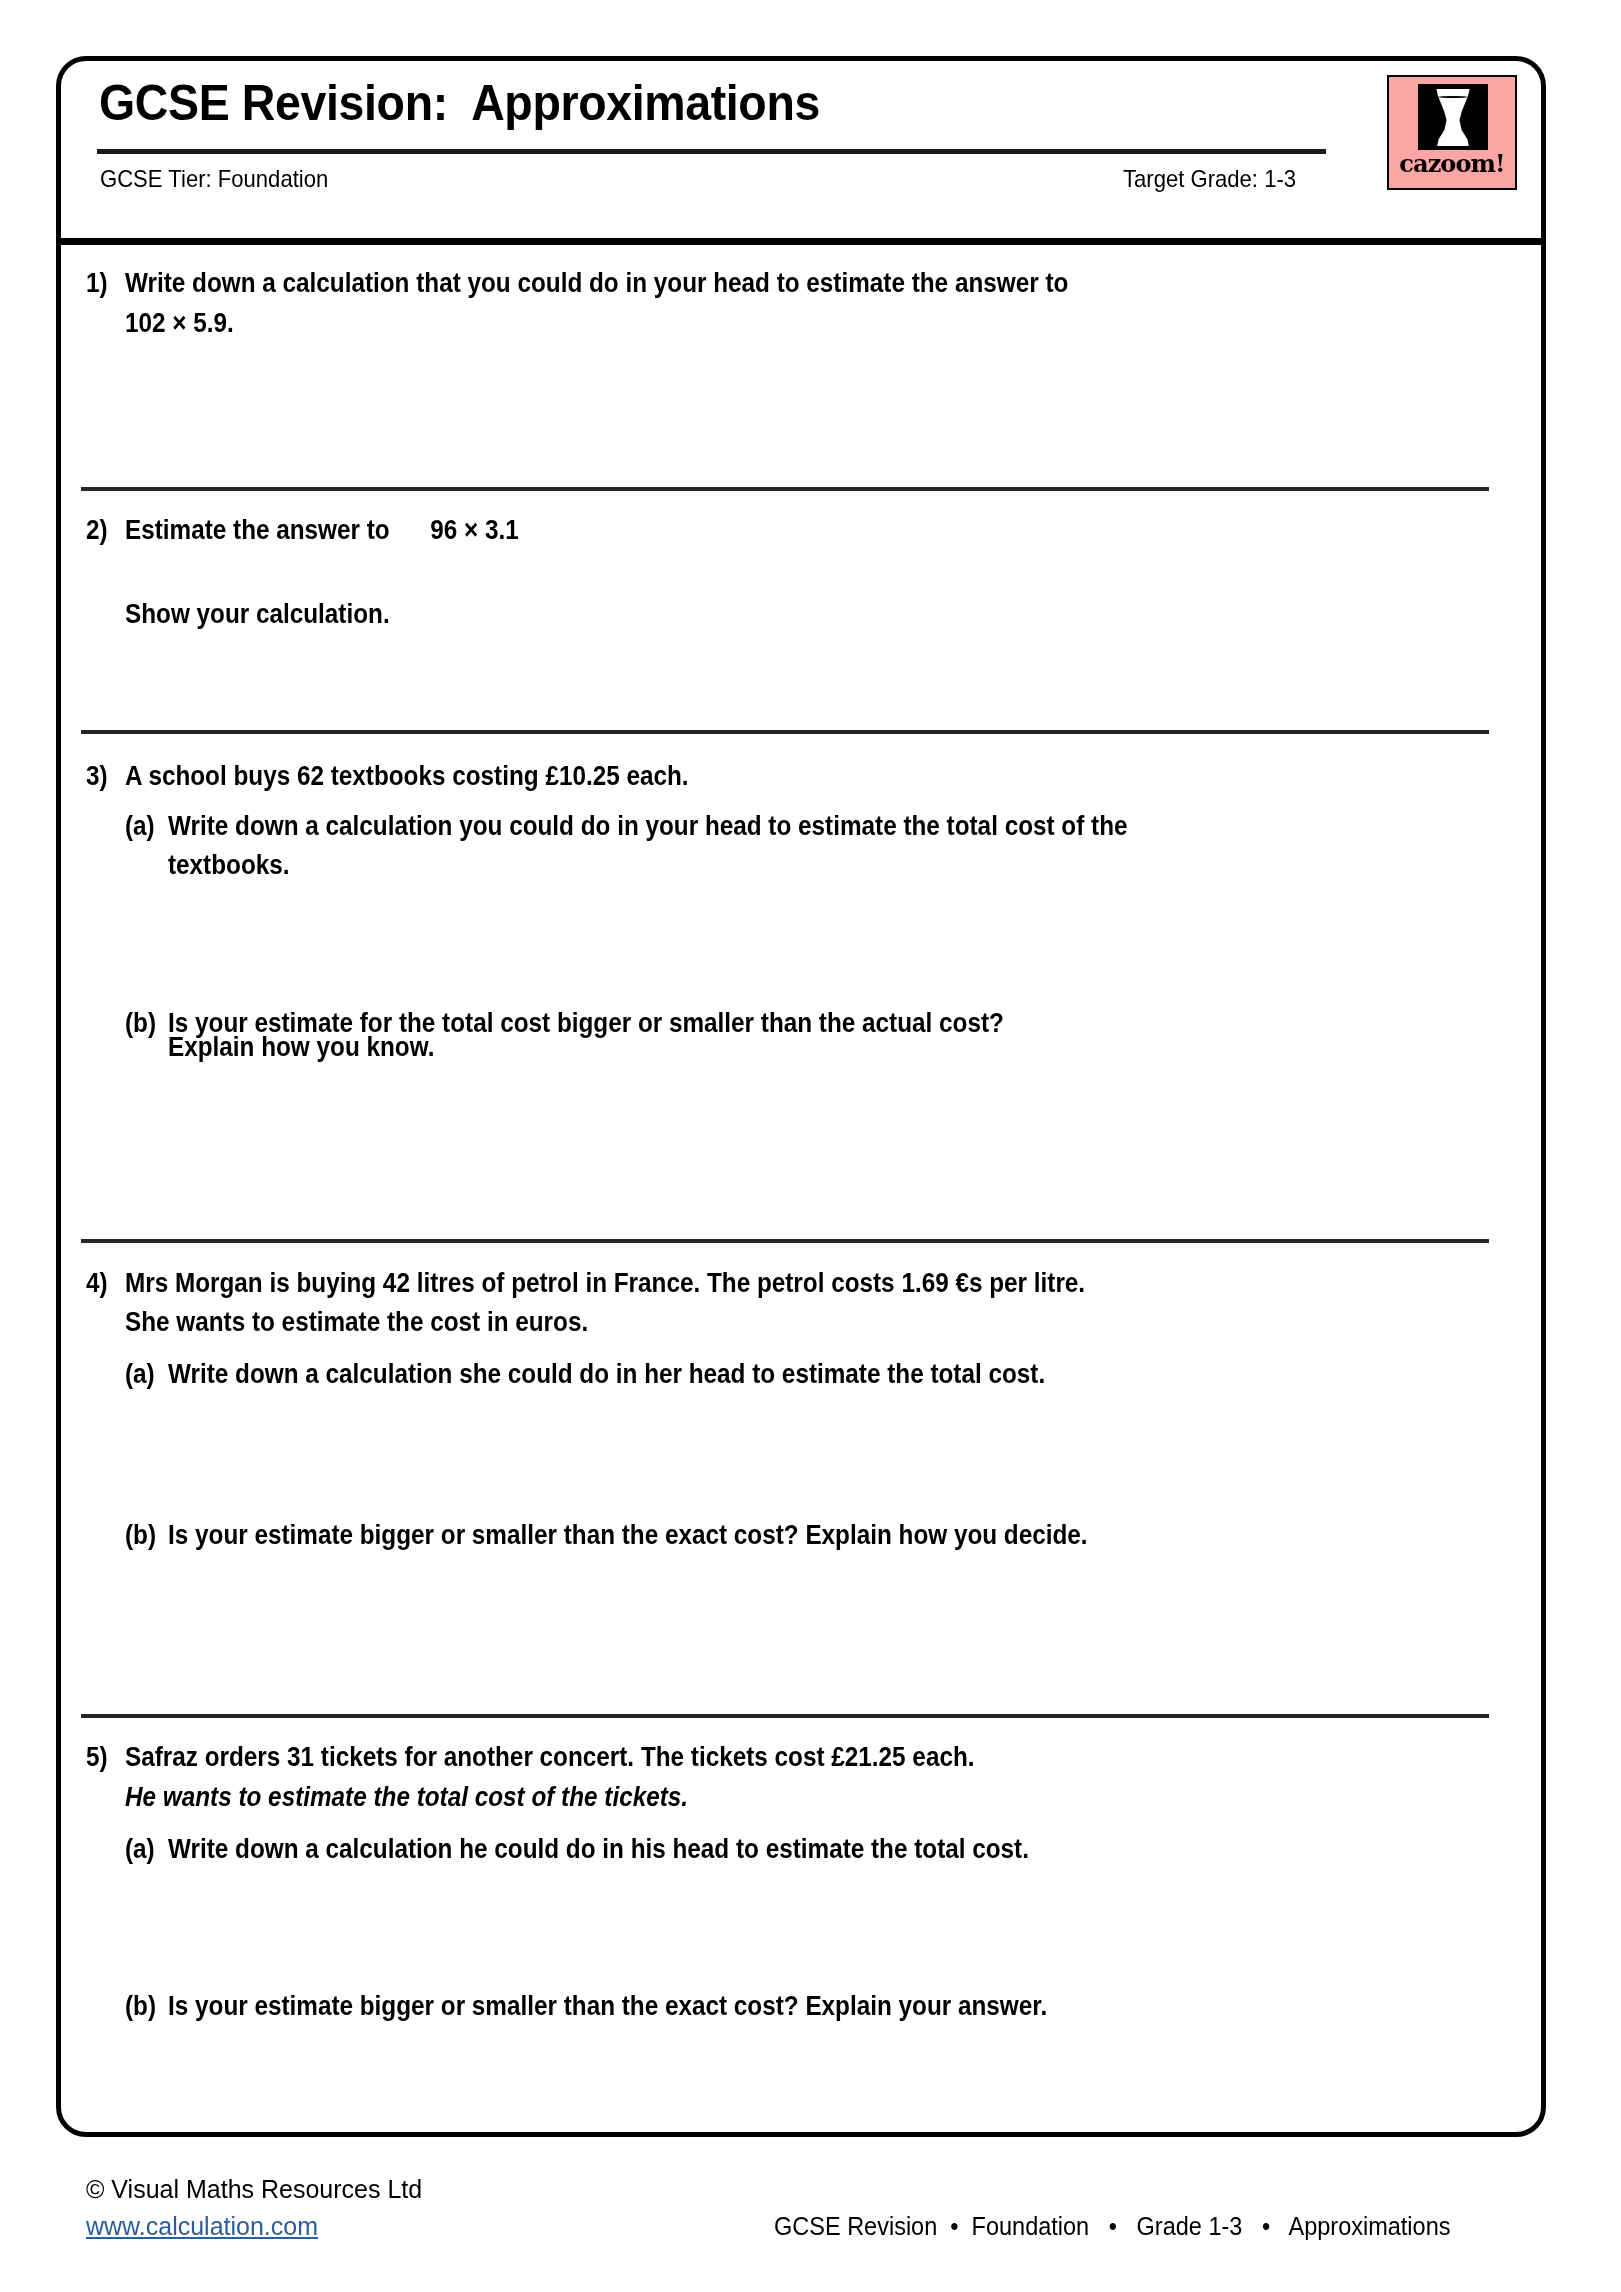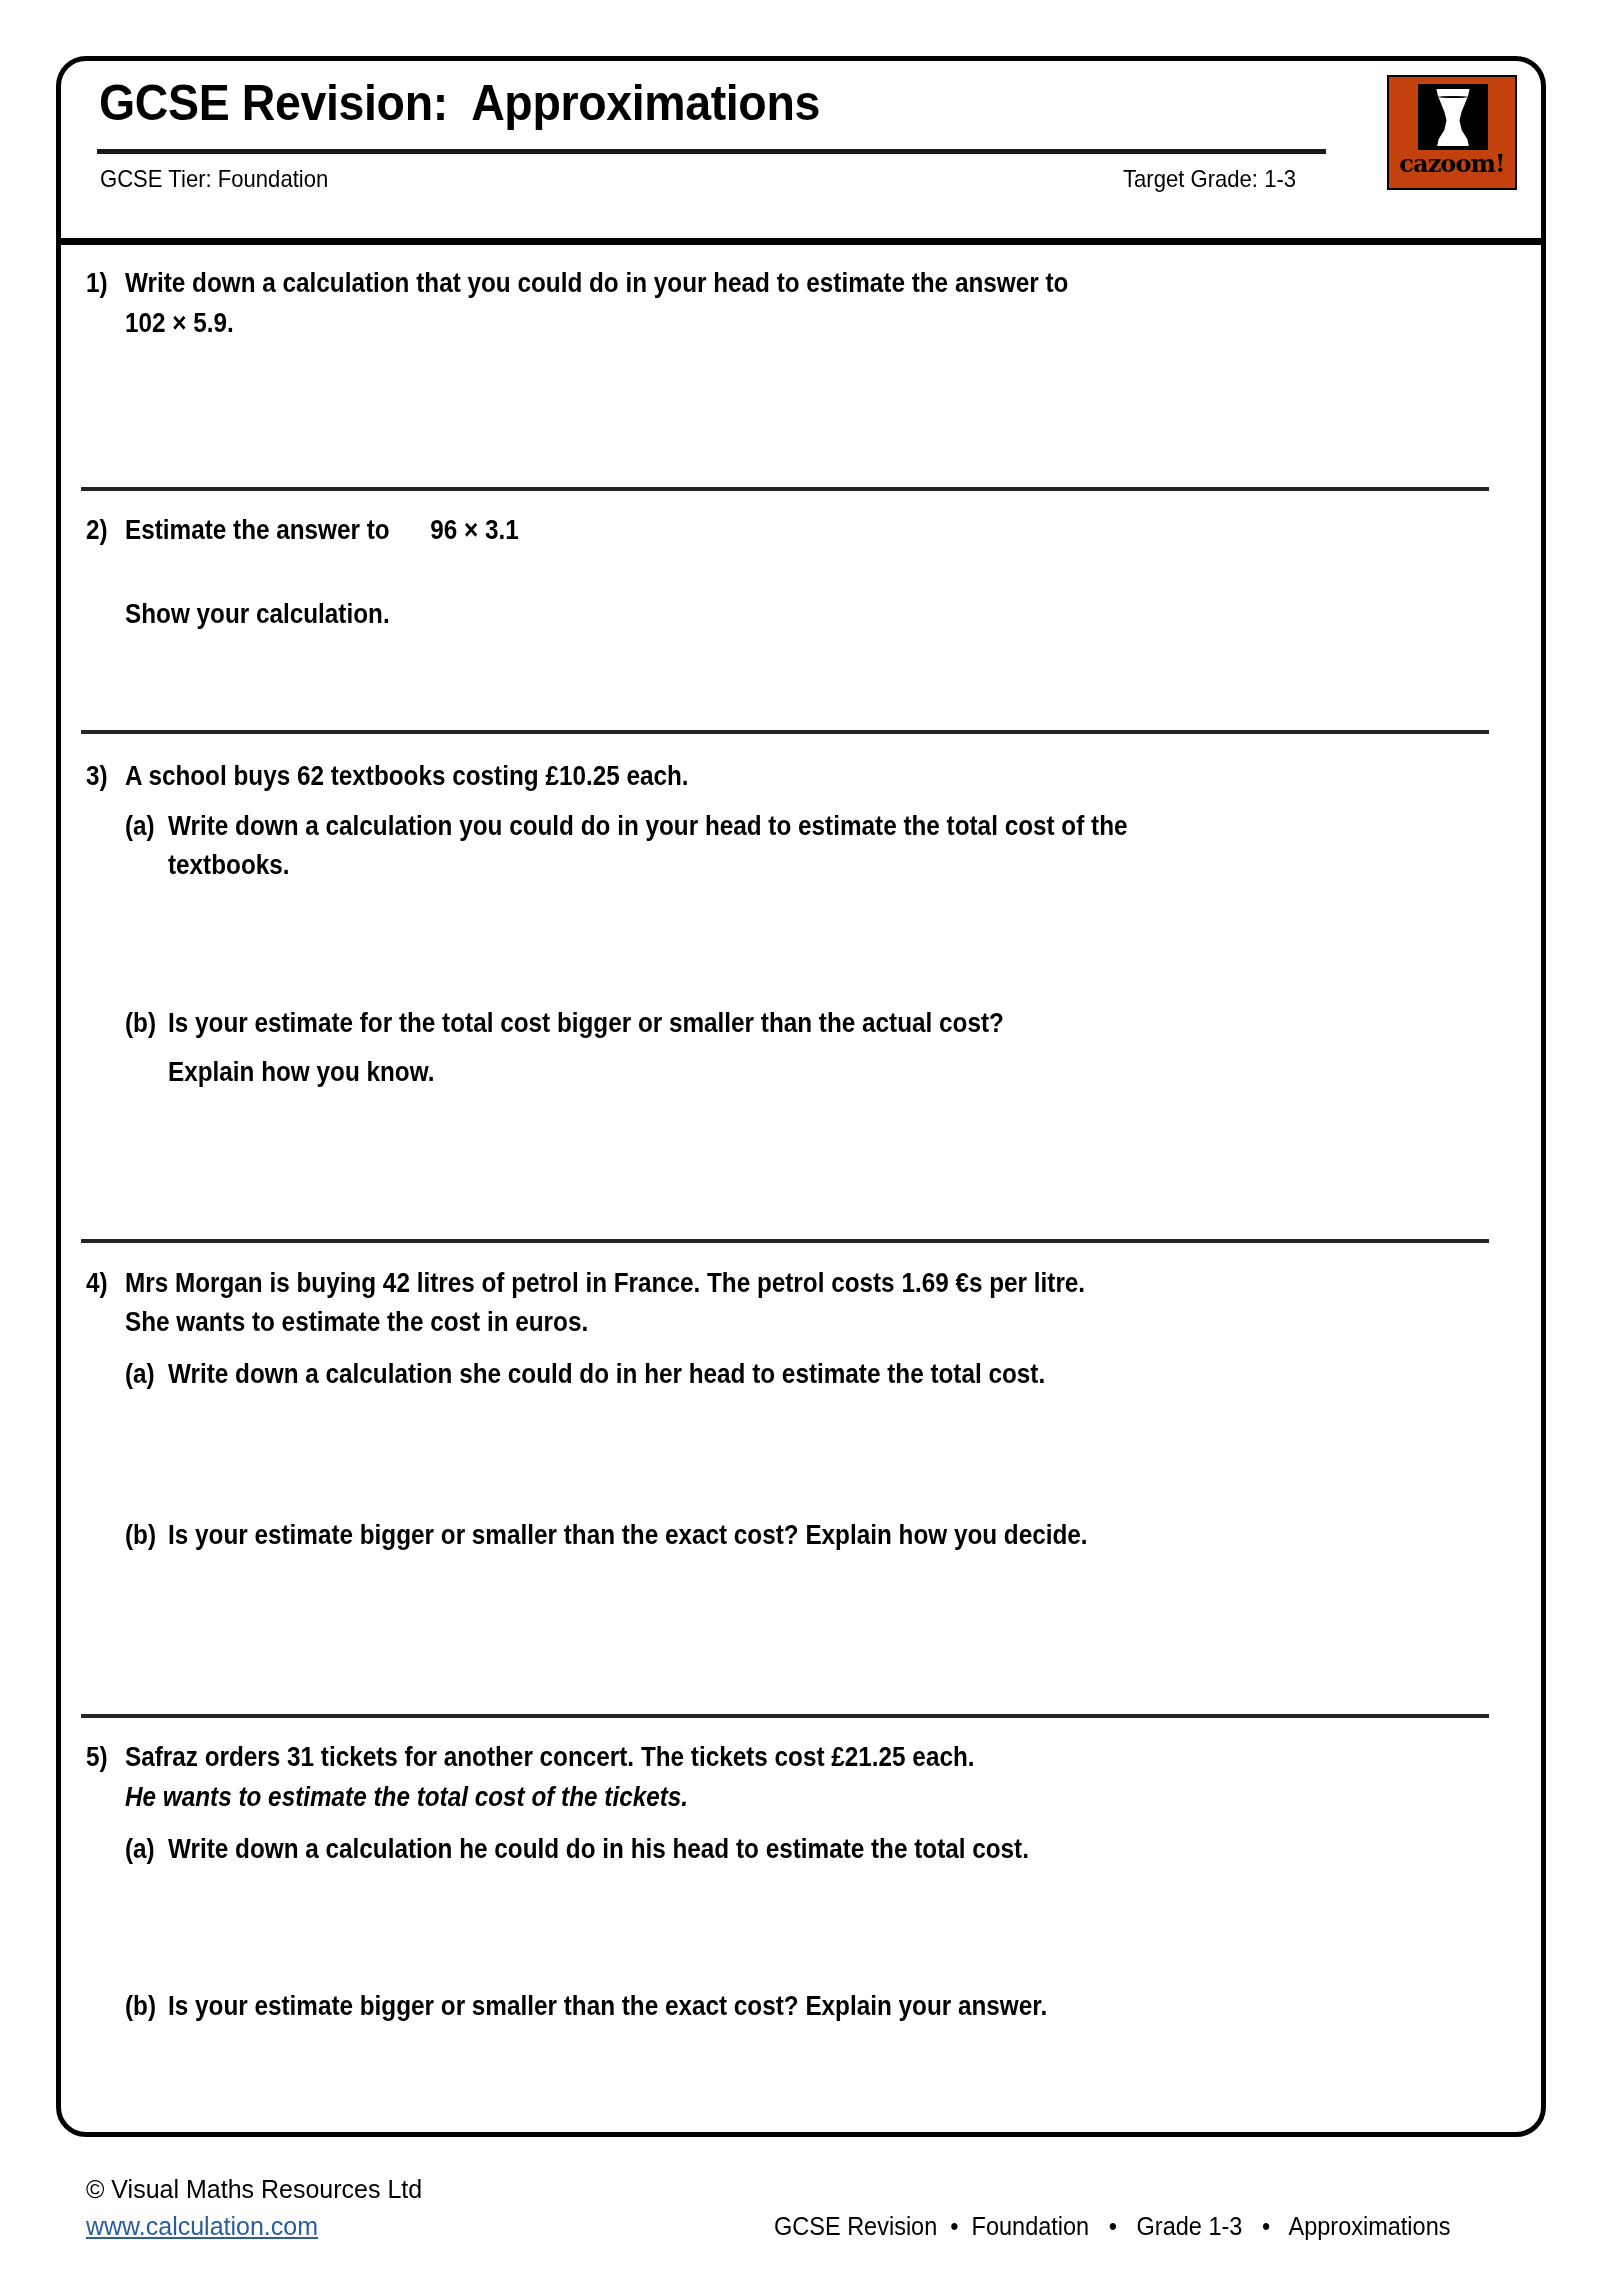--- a/index.html
+++ b/index.html
@@ -89,21 +89,21 @@
 
   
   .logo {
     position: absolute;
     left: 1326px;
     top: 14.3px;
     width: 130px;
     height: 115px;
     border: 2.7px solid #000000;
     box-sizing: border-box;
-    background: #c2410c;
+    background: #fca5a5;
   }
   .logo-mark {
     position: absolute;
     left: 29px;
     top: 7.2px;
     width: 70px;
     height: 66px;
     background: #000000;
   }
   .logo-goblet {
@@ -296,21 +296,21 @@
           <span class="q-text">Write down a calculation you could do in your head to estimate the total cost of the</span>
         </div>
         <div class="q-line" style="left:107px; top:605px;">
           <span class="q-text">textbooks.</span>
         </div>
 
         <div class="q-line" style="left:64px; top:763px;">
           <span class="q-text" style="width:43px;">(b)</span>
           <span class="q-text">Is your estimate for the total cost bigger or smaller than the actual cost?</span>
         </div>
-        <div class="q-line" style="left:107px; top:812px;">
+        <div class="q-line" style="left:107px; top:787px;">
           <span class="q-text">Explain how you know.</span>
         </div>
 
         <div class="q-rule" style="top:994px;"></div>
       </div>
 
       <div class="q-block">
         <div class="q-line" style="left:25px; top:1023px;">
           <span class="q-num" style="width:39px;">4)</span>
           <span class="q-text">Mrs Morgan is buying 42 litres of petrol in France. The petrol costs 1.69 €s per litre.</span>

